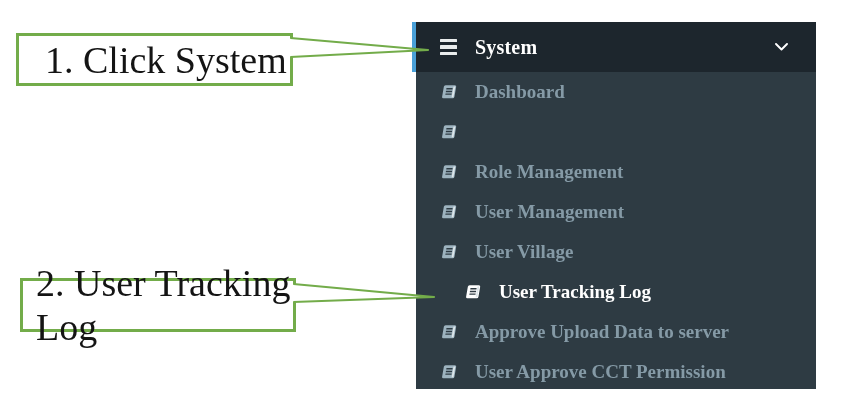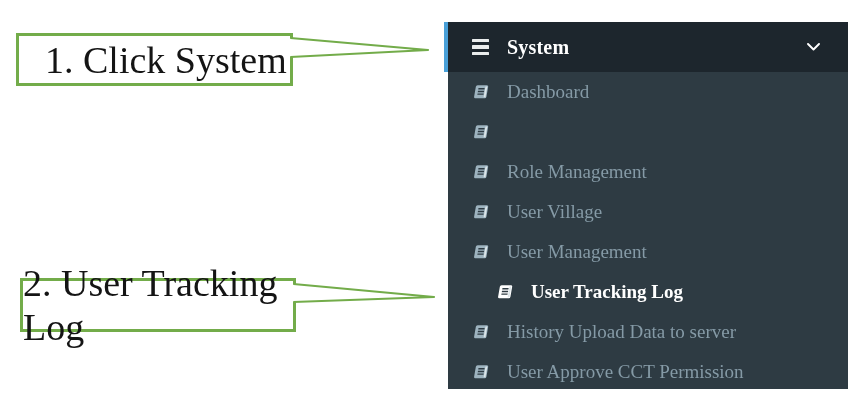--- a/index.html
+++ b/index.html
@@ -1,53 +1,53 @@
 <!DOCTYPE html>
 <html style="--callout-green: #73ac4a; --active-tab-blue: #49a0d8; --header-bg: #1d262d; --menu-bg: #2e3b43; --inactive-text: #859aa6; --active-text: #ffffff;"><head>
 <meta charset="utf-8">
 <style>
   * { margin:0; padding:0; box-sizing:border-box; }
   html,body { width:855px; height:414px; background:#ffffff; overflow:hidden;
               font-family:"Liberation Serif", serif; }
   .canvas { position:relative; width:855px; height:414px; background:#fff; }
 
   
-  .sidebar { position:absolute; left:448px; top:22px; width:400px; height:367px; z-index:1; }
+  .sidebar { position:absolute; left:416px; top:22px; width:400px; height:367px; z-index:1; }
   .sidebar-header {
     position:relative; height:50px; background:var(--header-bg,#1d262d);
     display:flex; align-items:center; cursor:pointer;
   }
   .active-strip {
     position:absolute; left:-4px; top:0; width:4px; height:50px;
     background:var(--active-tab-blue,#49a0d8);
   }
   .hamburger { margin-left:24px; width:17px; display:flex; flex-direction:column; gap:3px; }
   .hamburger span { display:block; height:3.2px; background:#e9ecec; border-radius:0.5px; }
   .sidebar-title {
     margin-left:18px; color:#fff; font-size:20px; font-weight:bold; letter-spacing:0.2px;
   }
   .chevron { margin-left:auto; margin-right:28px; display:flex; align-items:center; }
 
   .menu { list-style:none; background:var(--menu-bg,#2e3b43); height:317px; overflow:hidden; }
   .menu-item {
     height:40px; display:flex; align-items:center; padding-left:24px; cursor:pointer;
-    color:var(--inactive-text,#859aa6); font-size:19px;
+    color:var(--inactive-text,#859aa6); font-size:19px;font-weight:bold;
   }
   .menu-item .book-icon { color:#9db3bf; flex:0 0 auto; }
   .menu-item .menu-label { margin-left:16px; white-space:nowrap; }
   .menu-item.active { color:var(--active-text,#ffffff); font-weight:bold;padding-left:48px; }
   .menu-item.active .book-icon { color:#ffffff; }
 
   
   .callout {
     position:absolute; background:#ffffff; border:3px solid var(--callout-green,#73ac4a);
     display:flex; align-items:center; z-index:2; color:#141414; font-size:38px;
   }
   .callout-1 { left:16px; top:33px; width:277px; height:53px; padding-left:26px; }
-  .callout-2 { left:20px; top:278px; width:276px; height:54px; }
+  .callout-2 { left:20px; top:278px; width:276px; height:54px; padding-left:13px; }
 
   .wedge-overlay {
     position:absolute; left:0; top:0; width:855px; height:414px;
     z-index:3; pointer-events:none;
   }
 </style>
 </head>
 <body>
 
 <svg width="0" height="0" style="position:absolute">
@@ -93,39 +93,39 @@
       <li class="menu-item">
         <svg class="book-icon" width="19" height="16" viewBox="0 0 20 16">
             <use href="#icon-book"></use>
           </svg>
         <span class="menu-label">Role Management</span>
       </li>
       <li class="menu-item">
         <svg class="book-icon" width="19" height="16" viewBox="0 0 20 16">
             <use href="#icon-book"></use>
           </svg>
-        <span class="menu-label">User Village</span>
+        <span class="menu-label">User Management</span>
       </li>
       <li class="menu-item">
         <svg class="book-icon" width="19" height="16" viewBox="0 0 20 16">
             <use href="#icon-book"></use>
           </svg>
-        <span class="menu-label">User Management</span>
+        <span class="menu-label">User Village</span>
       </li>
       <li class="menu-item active">
         <svg class="book-icon" width="19" height="16" viewBox="0 0 20 16">
             <use href="#icon-book"></use>
           </svg>
         <span class="menu-label">User Tracking Log</span>
       </li>
       <li class="menu-item">
         <svg class="book-icon" width="19" height="16" viewBox="0 0 20 16">
             <use href="#icon-book"></use>
           </svg>
-        <span class="menu-label">History Upload Data to server</span>
+        <span class="menu-label">Approve Upload Data to server</span>
       </li>
       <li class="menu-item">
         <svg class="book-icon" width="19" height="16" viewBox="0 0 20 16">
             <use href="#icon-book"></use>
           </svg>
         <span class="menu-label">User Approve CCT Permission</span>
       </li>
     </ul>
   </div>
 

